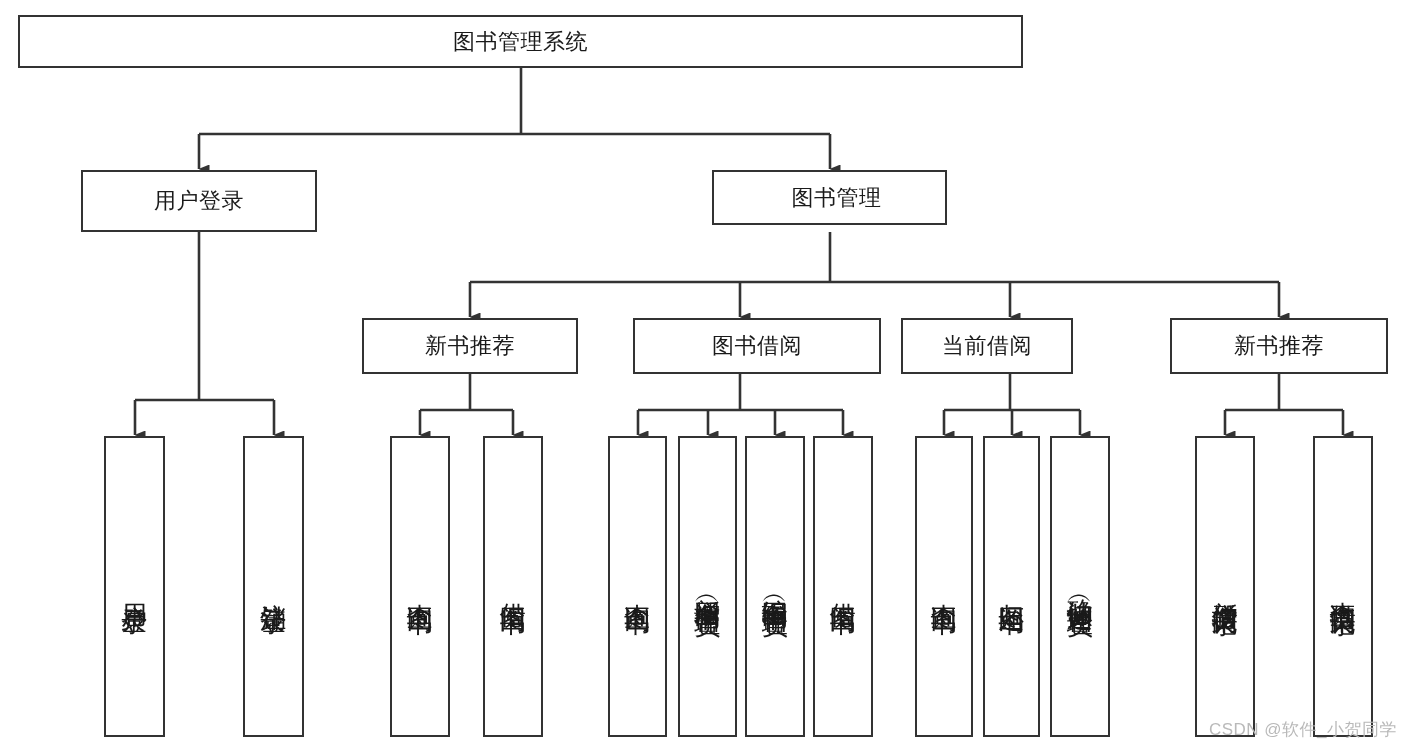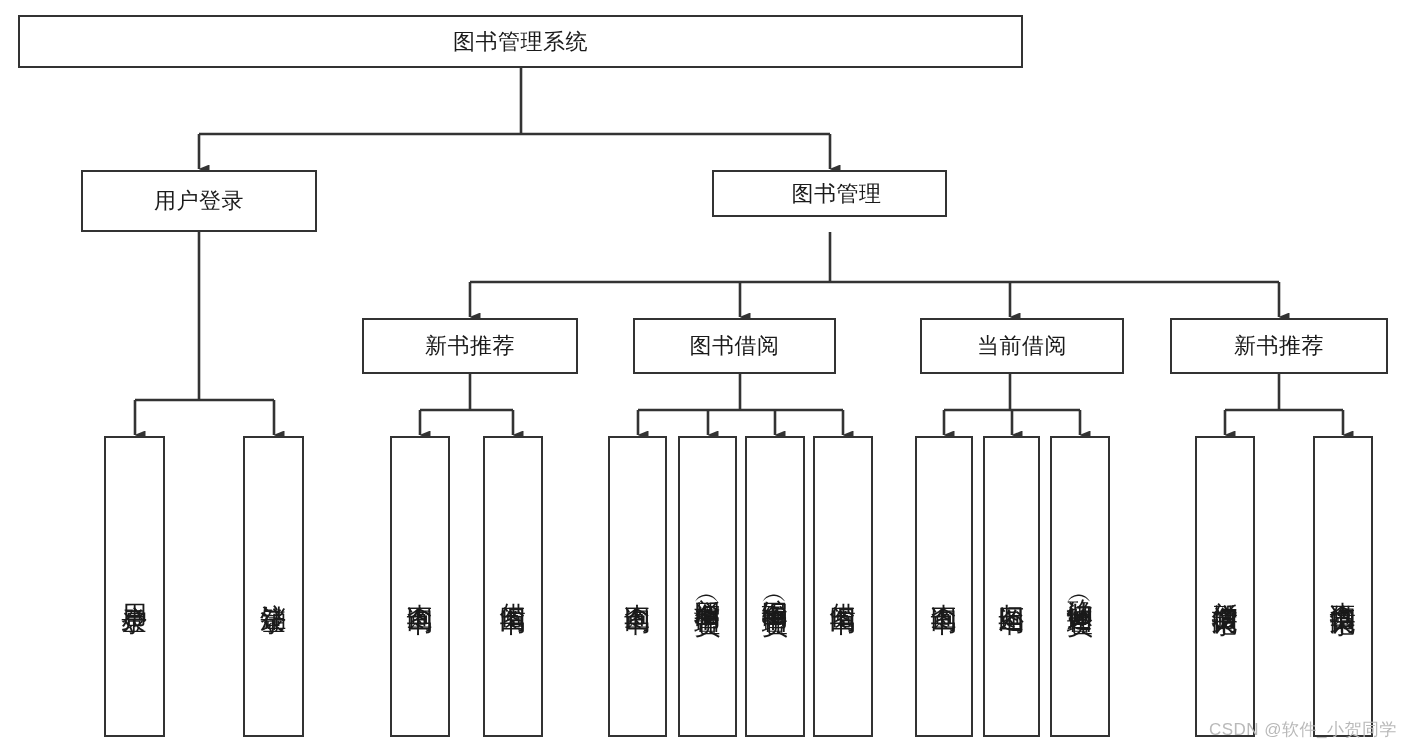--- a/index.html
+++ b/index.html
@@ -118,30 +118,30 @@
       </g>
   </svg>
 
   <div id="node-layer">
       <div class="node h" style="left: 18px; top: 15px; width: 1005px; height: 53px; border-color: rgb(51, 51, 51); background: rgb(255, 255, 255);">
         <span class="node-label">图书管理系统</span>
       </div>
       <div class="node h" style="left: 81px; top: 170px; width: 236px; height: 62px; border-color: rgb(51, 51, 51); background: rgb(255, 255, 255);">
         <span class="node-label">用户登录</span>
       </div>
-      <div class="node h" style="left: 712px; top: 170px; width: 235px; height: 47px; border-color: rgb(51, 51, 51); background: rgb(255, 255, 255); padding-left: 14px;">
+      <div class="node h" style="left: 712px; top: 170px; width: 235px; height: 55px; border-color: rgb(51, 51, 51); background: rgb(255, 255, 255); padding-left: 14px;">
         <span class="node-label">图书管理</span>
       </div>
       <div class="node h" style="left: 362px; top: 318px; width: 216px; height: 56px; border-color: rgb(51, 51, 51); background: rgb(255, 255, 255); justify-content: center;">
         <span class="node-label">新书推荐</span>
       </div>
-      <div class="node h" style="left: 633px; top: 318px; width: 203px; height: 56px; border-color: rgb(51, 51, 51); background: rgb(255, 255, 255);">
+      <div class="node h" style="left: 633px; top: 318px; width: 248px; height: 56px; border-color: rgb(51, 51, 51); background: rgb(255, 255, 255);">
         <span class="node-label">图书借阅</span>
       </div>
-      <div class="node h" style="left: 901px; top: 318px; width: 204px; height: 56px; border-color: rgb(51, 51, 51); background: rgb(255, 255, 255); margin-left: 19px;">
+      <div class="node h" style="left: 901px; top: 318px; width: 172px; height: 56px; border-color: rgb(51, 51, 51); background: rgb(255, 255, 255);">
         <span class="node-label">当前借阅</span>
       </div>
       <div class="node h" style="left: 1170px; top: 318px; width: 218px; height: 56px; border-color: rgb(51, 51, 51); background: rgb(255, 255, 255);">
         <span class="node-label">新书推荐</span>
       </div>
       <div class="node v" style="left: 104px; top: 436px; width: 61px; height: 301px; border-color: rgb(51, 51, 51); background: rgb(255, 255, 255);">
         <span class="node-label">用户登录</span>
       </div>
       <div class="node v" style="left: 243px; top: 436px; width: 61px; height: 301px; border-color: rgb(51, 51, 51); background: rgb(255, 255, 255);">
         <span class="node-label">注销登录</span>

